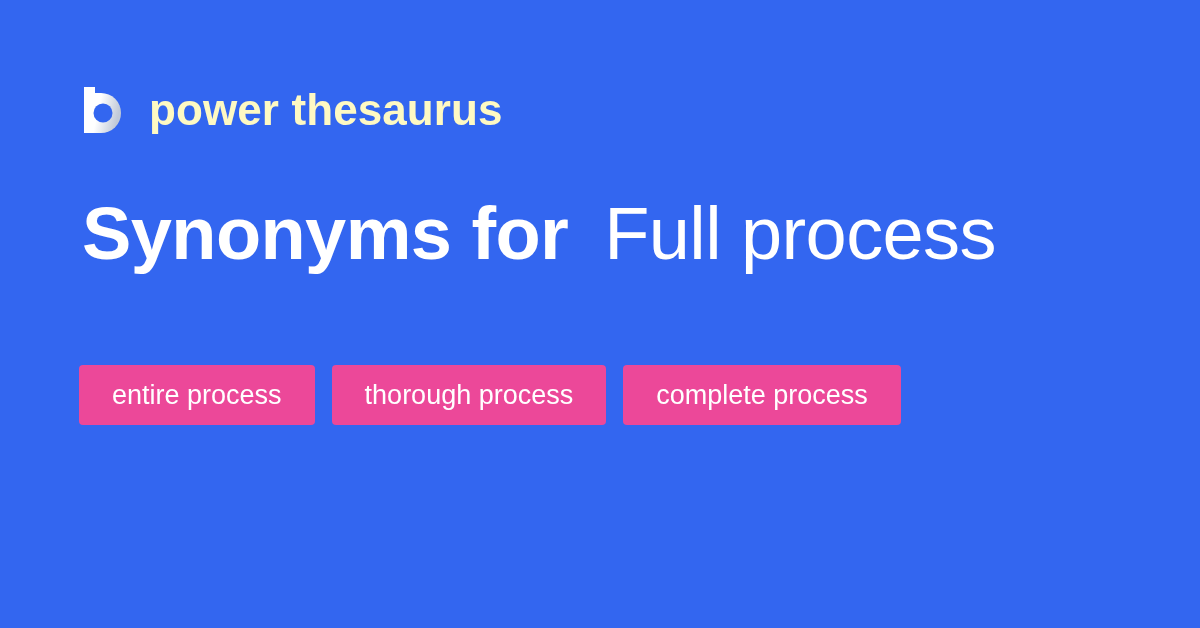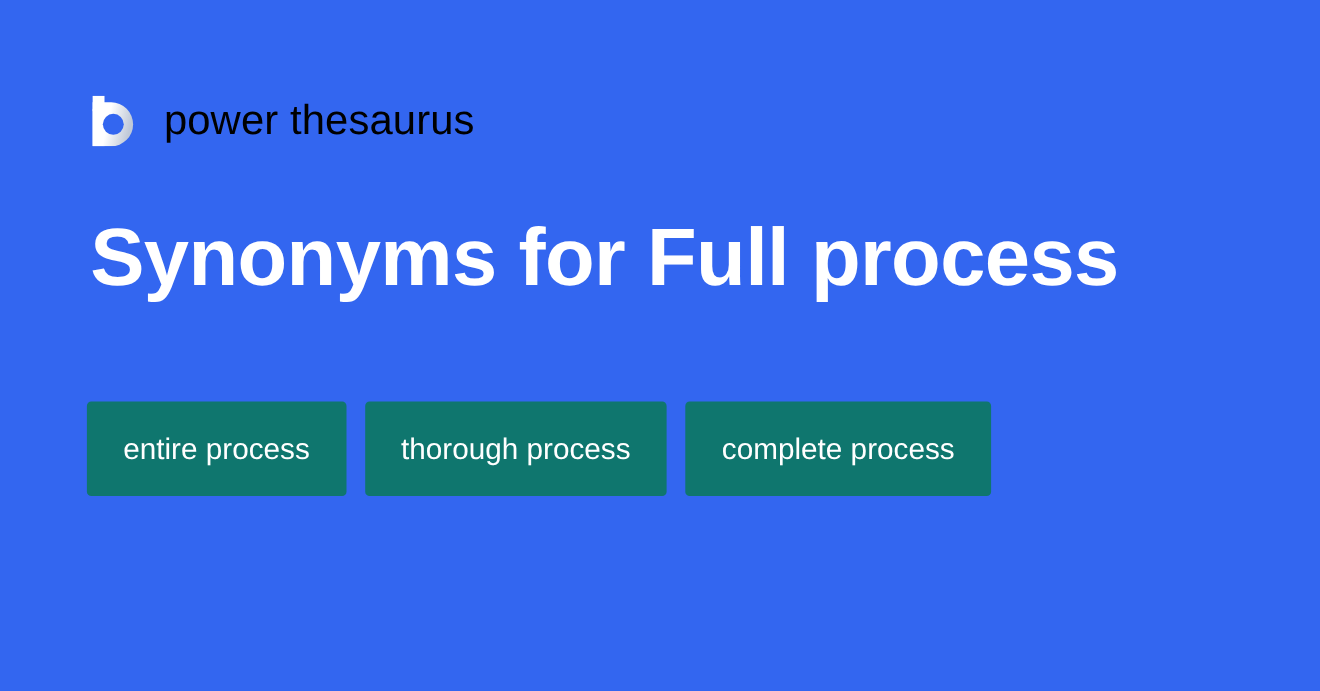--- a/index.html
+++ b/index.html
@@ -34,66 +34,67 @@
   }
 
   .brand-logo {
     width: 40px;
     height: 46px;
     display: block;
     flex: 0 0 auto;
   }
 
   .brand-name {
-    color: #000000;
-    font-size: 38px;
-    font-weight: 400;
+    color: #fef9c3;
+    font-size: 44px;
+    font-weight: 700;
     letter-spacing: 0.1px;
     line-height: 1;
     white-space: nowrap;
   }
 
   
   .headline {
     position: absolute;
     left: 82px;
     top: 196px;
     width: 1060px;
     margin: 0;
     color: #ffffff;
     font-size: 74px;
     font-weight: 700;
     line-height: 1.04;
     letter-spacing: -0.6px;
     white-space: nowrap;
   }
   .headline .term {
-    font-weight: 700;
+    font-weight: 400;
+    margin-left: 16px;
   }
 
   
   .chip-area {
     position: absolute;
     left: 79px;
     top: 365px;
     width: 1040px;
     display: flex;
     flex-wrap: wrap;
     gap: 18px 17px;
     align-content: flex-start;
   }
 
   .chip {
-    height: 86px;
+    height: 60px;
     box-sizing: border-box;
     display: flex;
     align-items: center;
     justify-content: center;
     padding: 0 33px;
-    background: #0f766e;
+    background: #ec4899;
     border-radius: 4px;
     color: #ffffff;
     font-size: 27px;
     font-weight: 400;
     line-height: 1;
     white-space: nowrap;
   }
 </style>
 </head>
 <body>

